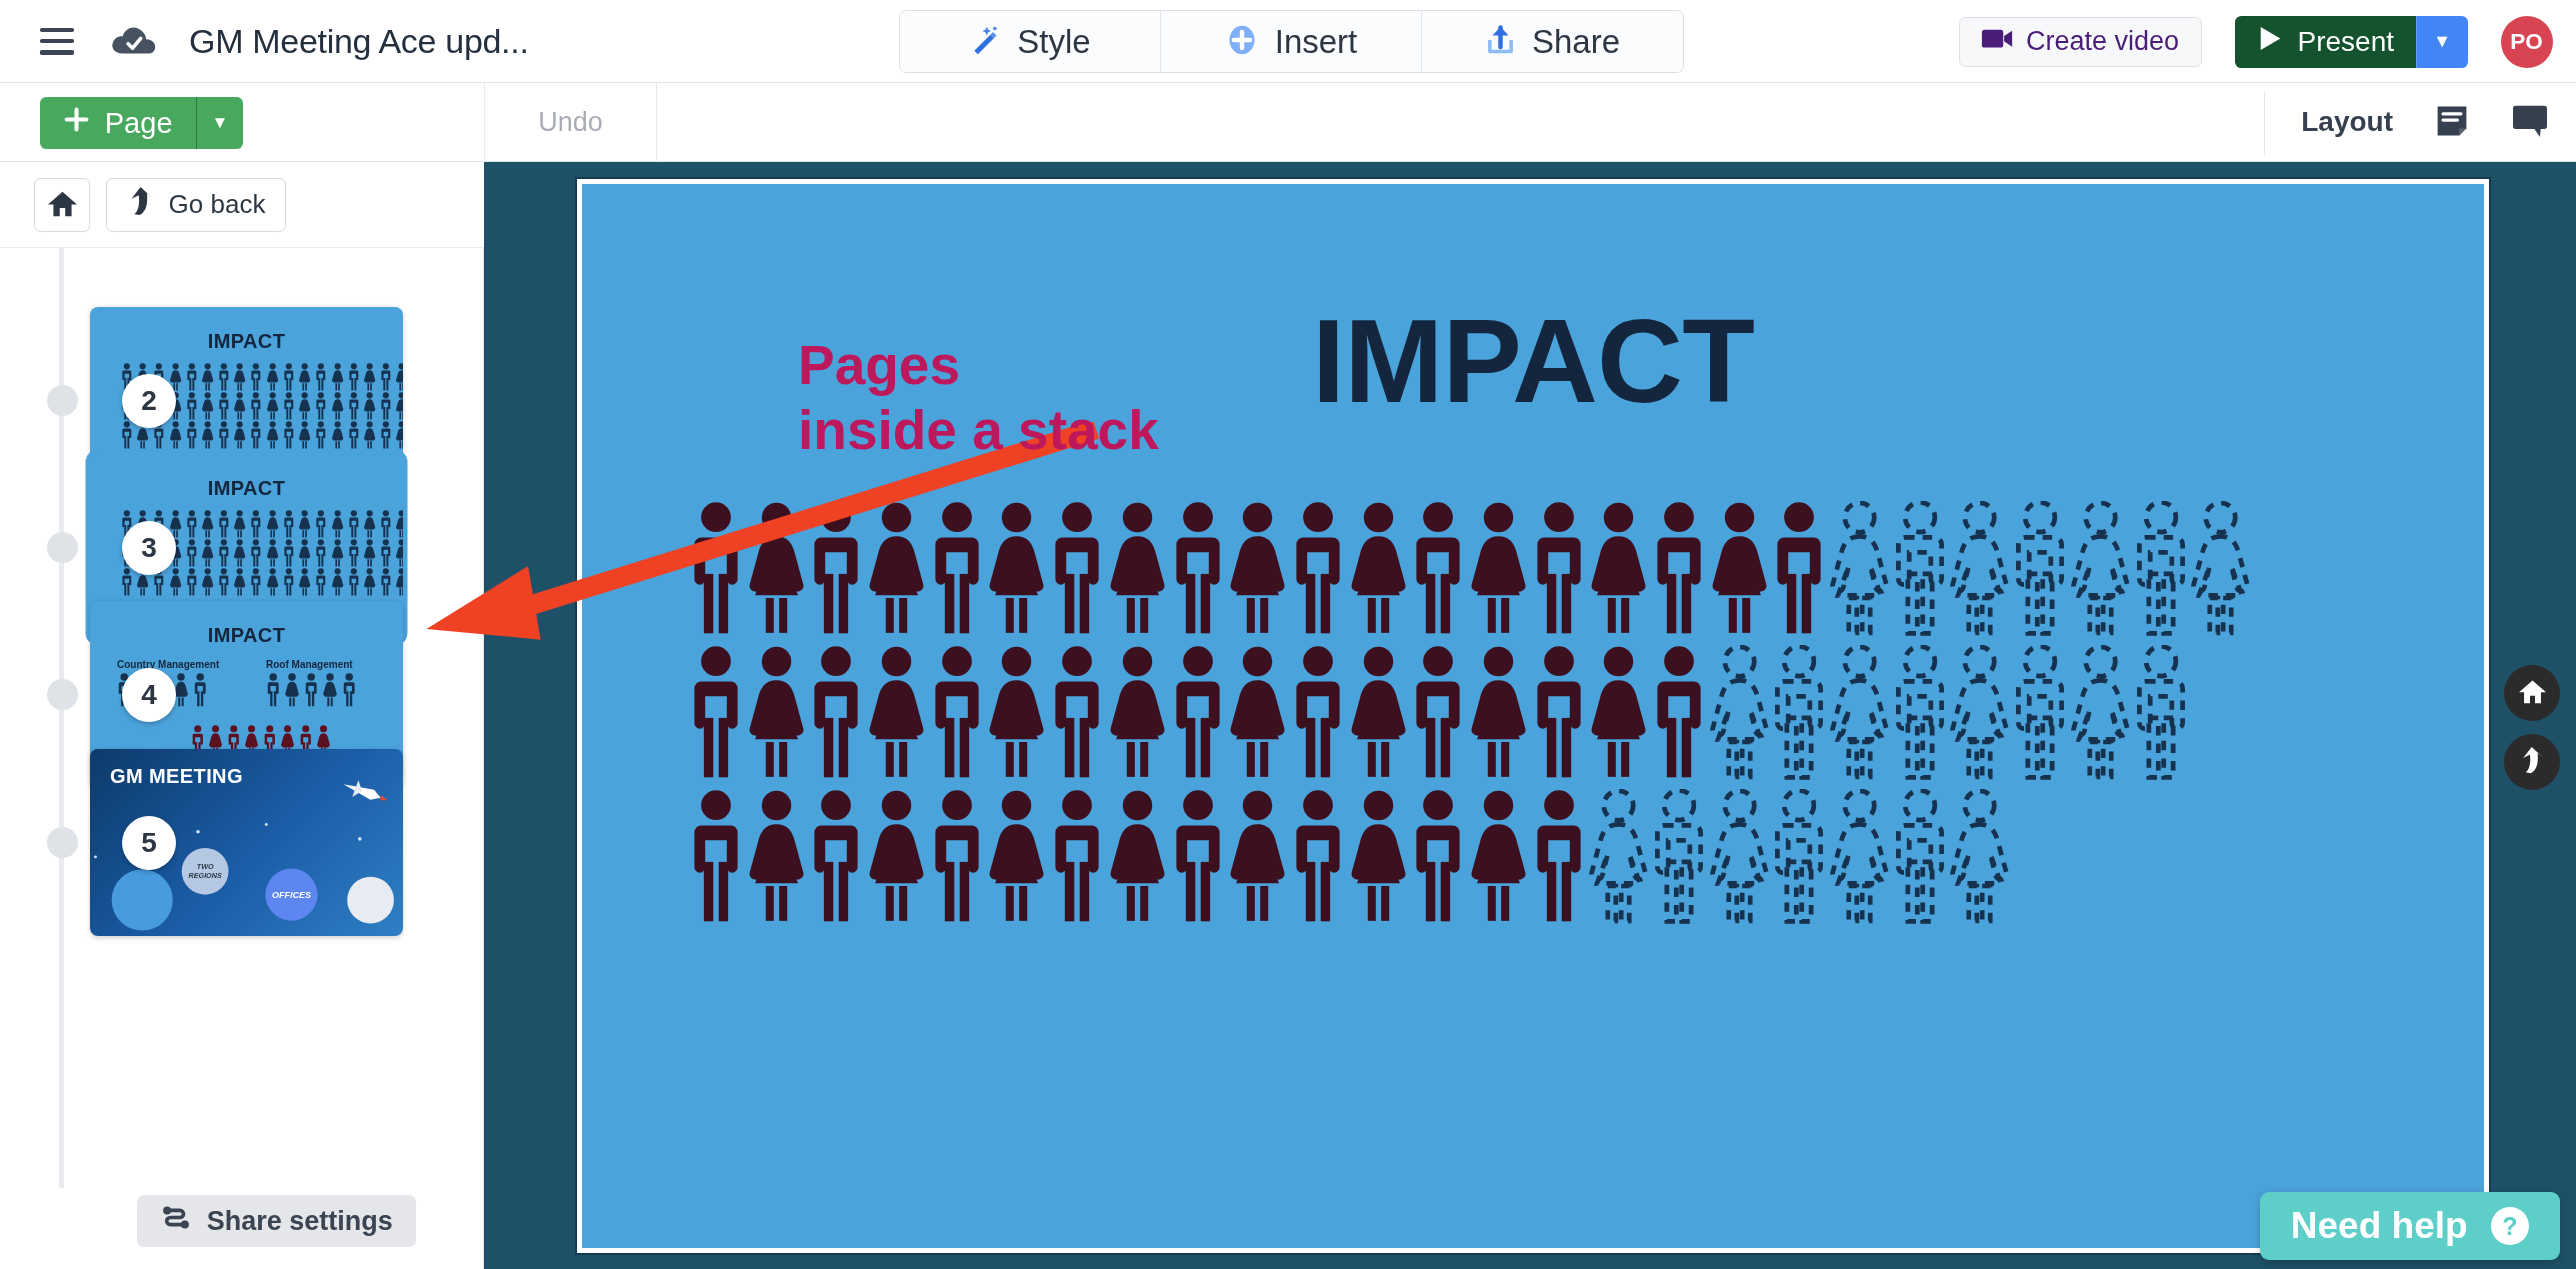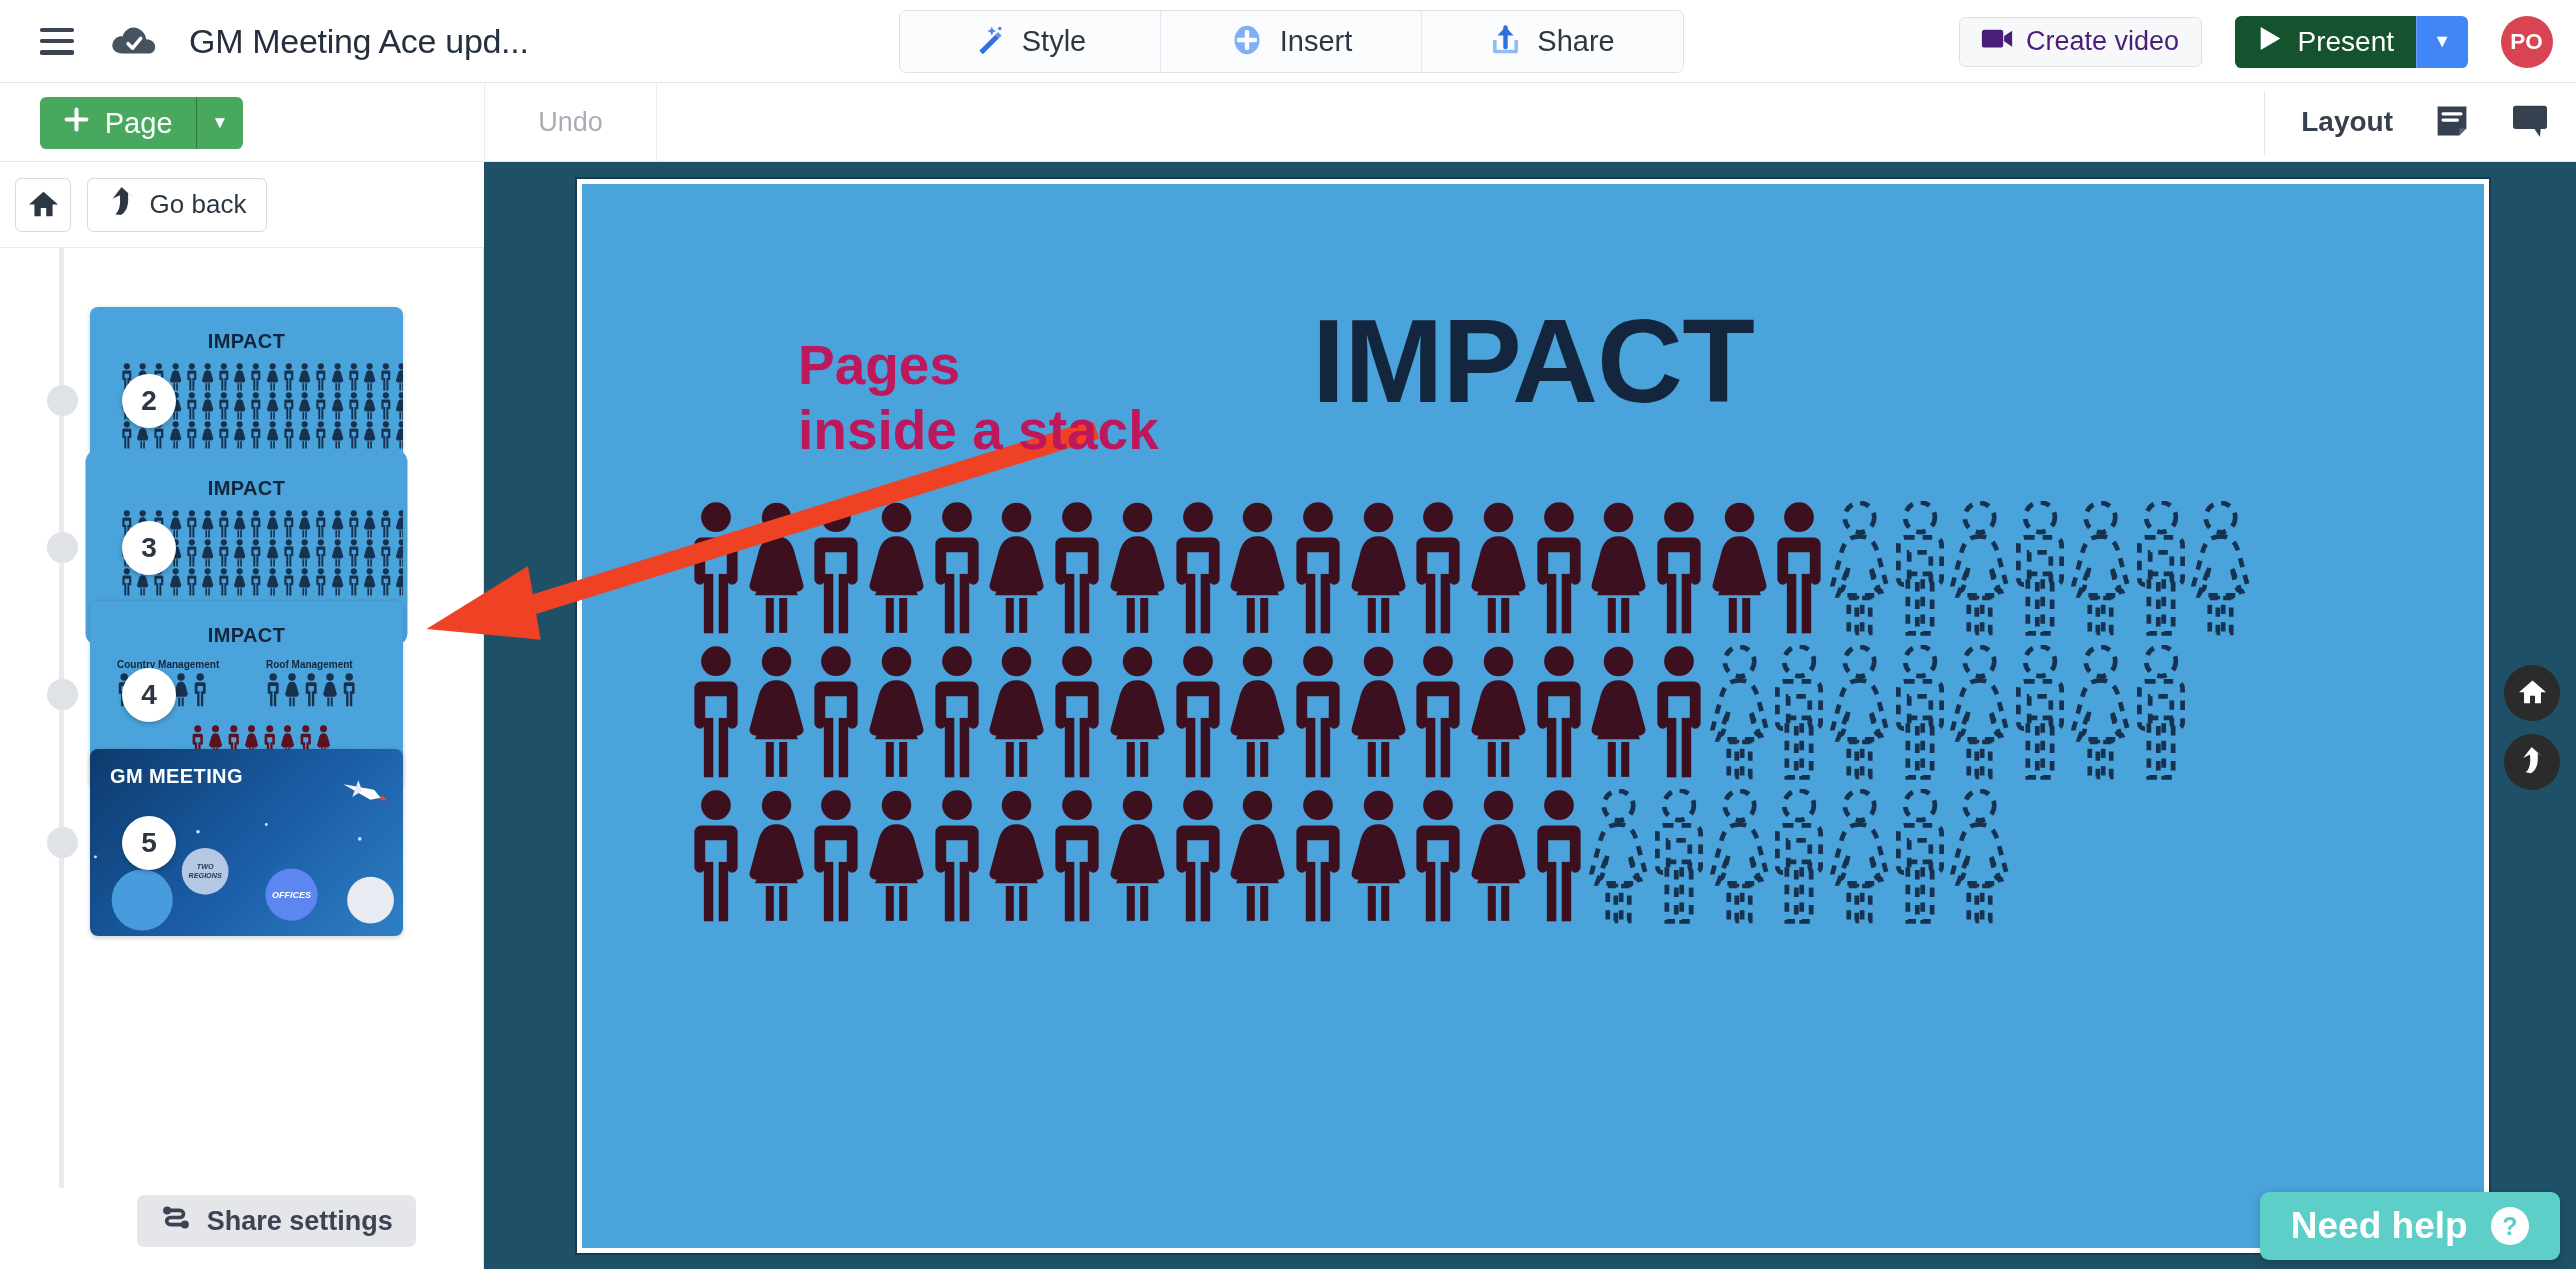--- a/index.html
+++ b/index.html
@@ -31,21 +31,21 @@
     display: flex; height: 63px;
     border: 0.9px solid #dcdfe4; border-radius: 7.2px; background: #fafbfc;
     overflow: hidden;
   }
   .center-tool {
     display: flex; align-items: center; justify-content: center; gap: 16px;
     width: 261px; height: 100%; cursor: pointer;
     border-right: 0.9px solid #e4e7ec; background: #fbfcfd;
   }
   .center-tool:last-child { border-right: none; }
-  .center-tool .lbl { font-size: 29px; color: #2c3743; }
+  .center-tool .lbl { font-size: 33px; color: #2c3743; }
 
   .header-right {
     position: absolute; right: 23.4px; top: 0; height: 83px;
     display: flex; align-items: center; gap: 33px;
   }
   .create-video {
     display: flex; align-items: center; gap: 12.6px;
     height: 50px; padding: 0 21.6px;
     border: 0.9px solid #dcdfe4; border-radius: 6.3px; background: #f7f8fa;
     font-size: 27px; color: #4a1d78; cursor: pointer; white-space: nowrap;
@@ -97,21 +97,21 @@
   .tb2-right .layout-lbl { font-size: 28px; color: #36404e; font-weight: 600; cursor: pointer; }
   .sep-line { position: absolute; left: 2264px; top: 9px; width: 0.9px; height: 63px; background: #e2e4e8; }
 
   
   .sidebar {
     position: absolute; left: 0; top: 162px; width: 484px; height: 1107px;
     background: #ffffff; border-right: 0.9px solid #e2e4e8;
   }
   .sb-nav {
     position: absolute; left: 0; top: 0; width: 484px; height: 86px;
-    display: flex; align-items: center; gap: 16px; padding-left: 15px;
+    display: flex; align-items: center; gap: 16px; padding-left: 34px;
     border-bottom: 0.9px solid #e9ebee; background: #fff;
   }
   .sb-home-btn {
     width: 56px; height: 54px; border: 0.9px solid #d6d9de; border-radius: 6.3px;
     background: #fff; display: flex; align-items: center; justify-content: center; cursor: pointer;
   }
   .sb-back-btn {
     height: 54px; padding: 0 20px; border: 0.9px solid #d6d9de; border-radius: 6.3px;
     background: #fff; display: flex; align-items: center; gap: 12.6px;
     font-size: 26px; color: #2c3743; cursor: pointer;

